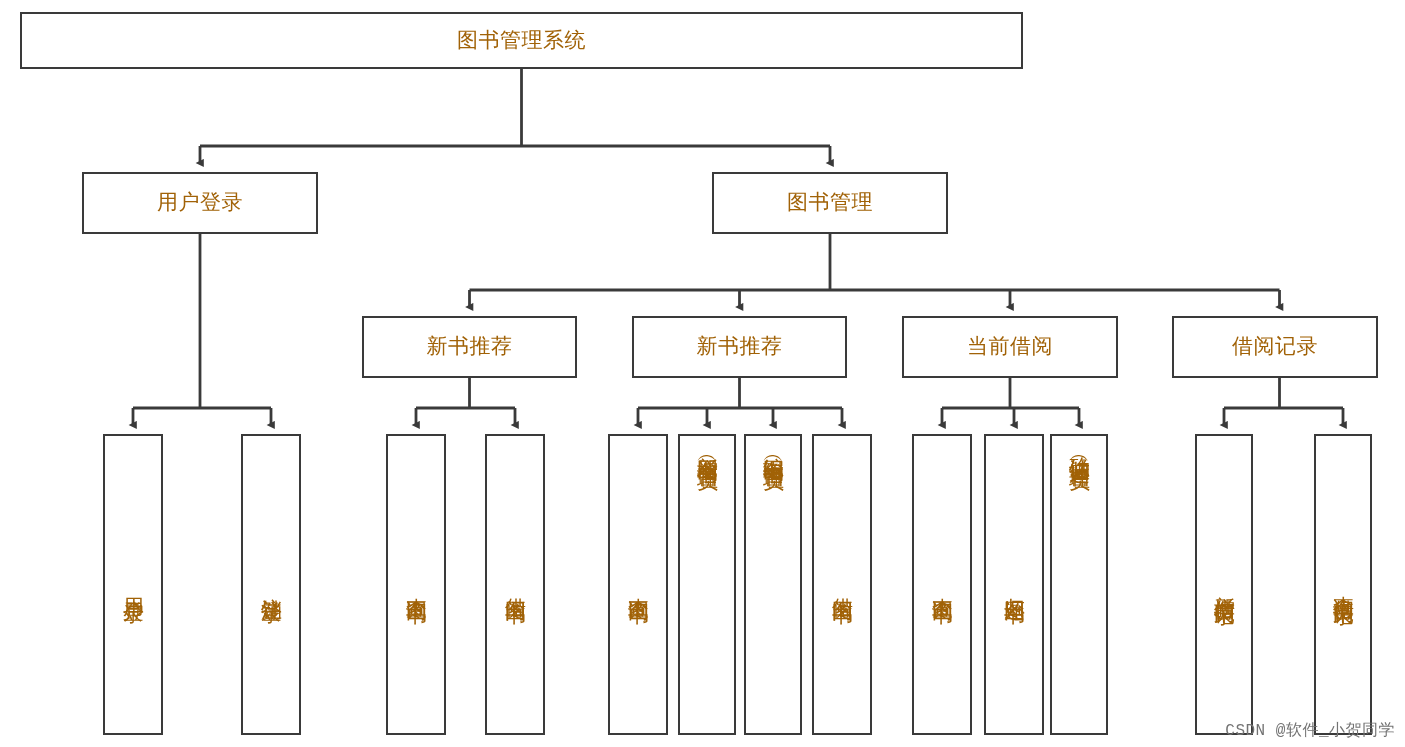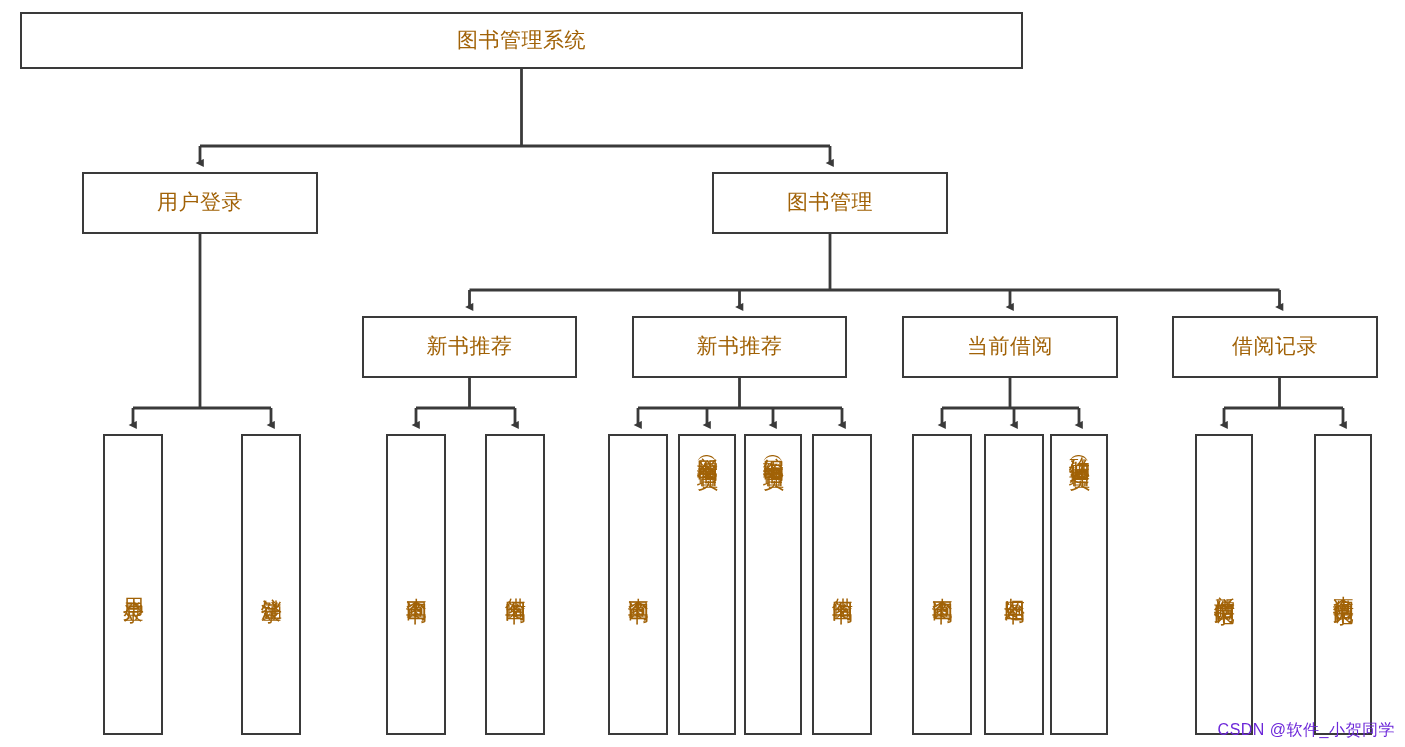--- a/index.html
+++ b/index.html
@@ -61,22 +61,22 @@
     margin-bottom: auto;
   }
   .node.vert.top .label {
     margin-top: 4px;
   }
   #watermark {
     position: absolute;
     right: 10px;
     bottom: 6px;
     font-size: 16px;
-    color: #6d28d9;
-    font-family: Liberation Sans, sans-serif;
+    color: #737373;
+    font-family: Liberation Mono, monospace;
     white-space: nowrap;
     letter-spacing: 0.5px;
   }
 </style>
 </head>
 <body>
 
 <div id="canvas">
 
   <svg id="wires" viewBox="0 0 1405 747" xmlns="http://www.w3.org/2000/svg">

